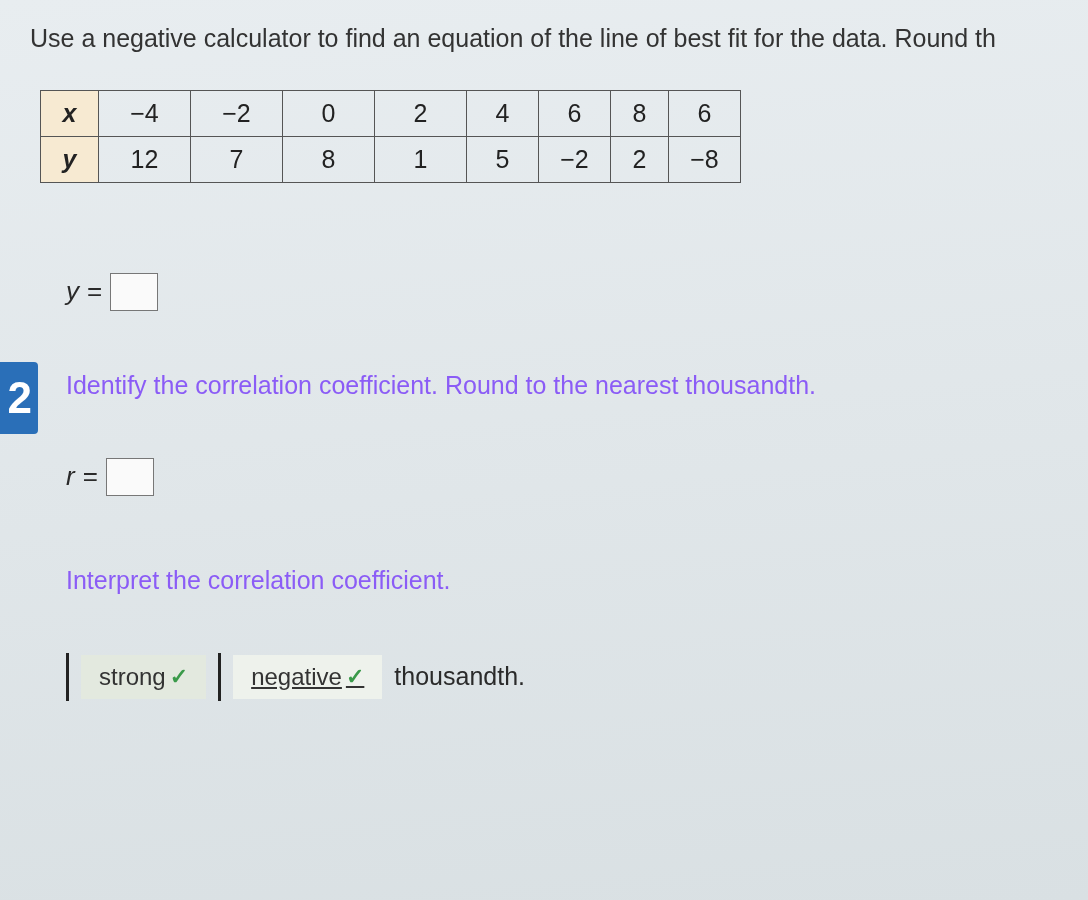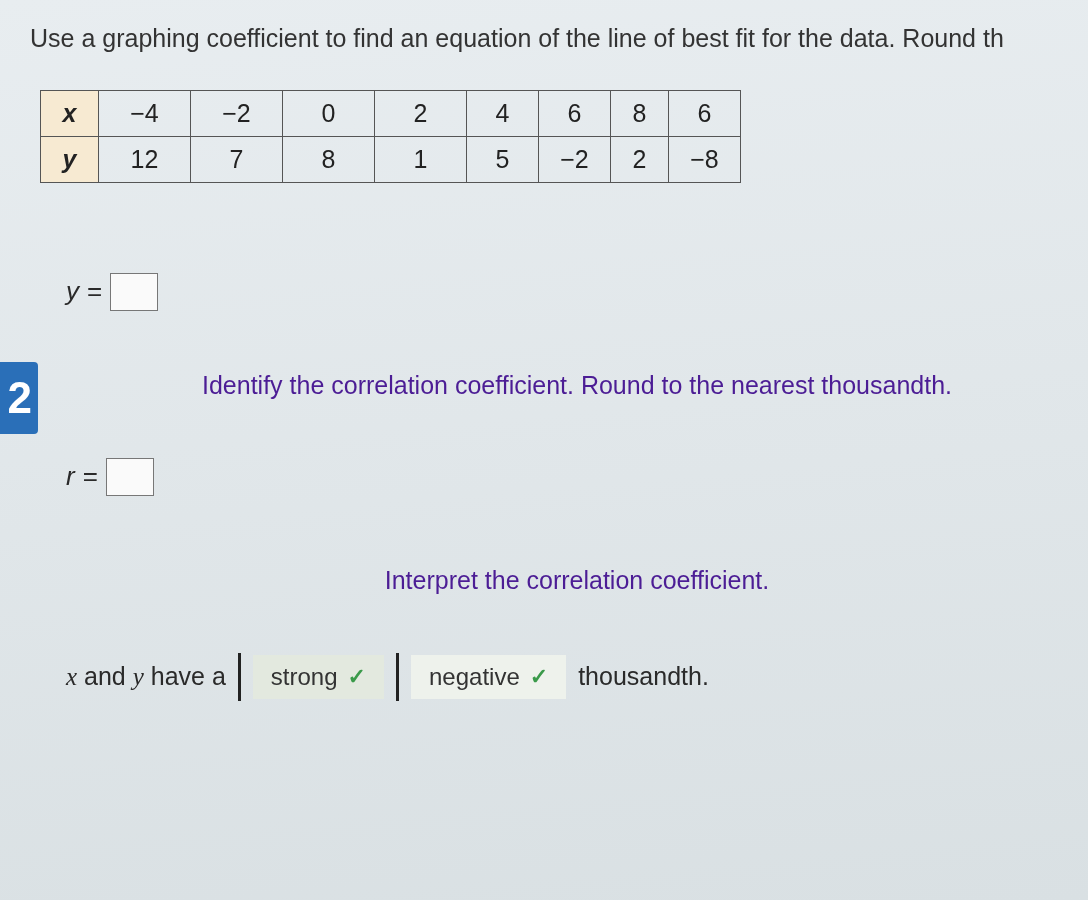--- a/index.html
+++ b/index.html
@@ -75,22 +75,21 @@
     height: 38px;
     border: 1.5px solid #777;
     background: #fafafa;
     vertical-align: middle;
   }
 
   .section-text {
     font-size: 25px;
     margin-left: 36px;
     margin-bottom: 58px;
-    color: #4c1d95;
-    text-align: center;
+    color: #8b5cf6;
   }
 
   .interpret-row {
     margin-left: 36px;
     font-size: 25px;
     display: flex;
     align-items: center;
     gap: 12px;
     flex-wrap: wrap;
   }
@@ -100,33 +99,33 @@
     height: 48px;
     background: #222;
   }
   .selected-option {
     background: #e3e9df;
     padding: 8px 18px;
     font-size: 24px;
     color: #333;
     display: flex;
     align-items: center;
-    gap: 10px;
+    gap: 4px;
   }
   .check {
     color: #3a9a4a;
     font-size: 22px;
     font-weight: bold;
   }
 </style>
 </head>
 <body>
 
 <div class="instructions">
-  <span>Use a graphing coefficient to find an equation of the line of best fit for the data. Round th</span><br>
+  <span>Use a negative calculator to find an equation of the line of best fit for the data. Round th</span><br>
 </div>
 
 <table class="data-table">
   <tbody>
       <tr>
     <td class="row-header">x</td>
     <td class="c-wide">−4</td>
     <td class="c-wide">−2</td>
     <td class="c-wide">0</td>
     <td class="c-wide">2</td>
@@ -161,27 +160,24 @@
 
 <div class="equation-row" style="margin-bottom:70px;">
   <span class="var">r</span>
   <span>=</span>
   <span class="answer-box"></span>
 </div>
 
 <div class="section-text">Interpret the correlation coefficient.</div>
 
 <div class="interpret-row">
-  <span>
-    <span class="inline-var">x</span><span> and </span><span class="inline-var">y</span><span> have a</span>
-  </span>
   <div class="divider"></div>
   <div class="selected-option">
     <span>strong</span>
     <span class="check">✓</span>
   </div>
   <div class="divider"></div>
-  <div class="selected-option" style="background:#eef2ec;">
+  <div class="selected-option" style="background:#eef2ec;text-decoration:underline;">
     <span>negative</span>
     <span class="check">✓</span>
   </div>
   <span>thousandth.</span>
 </div>
 
 </body></html>

